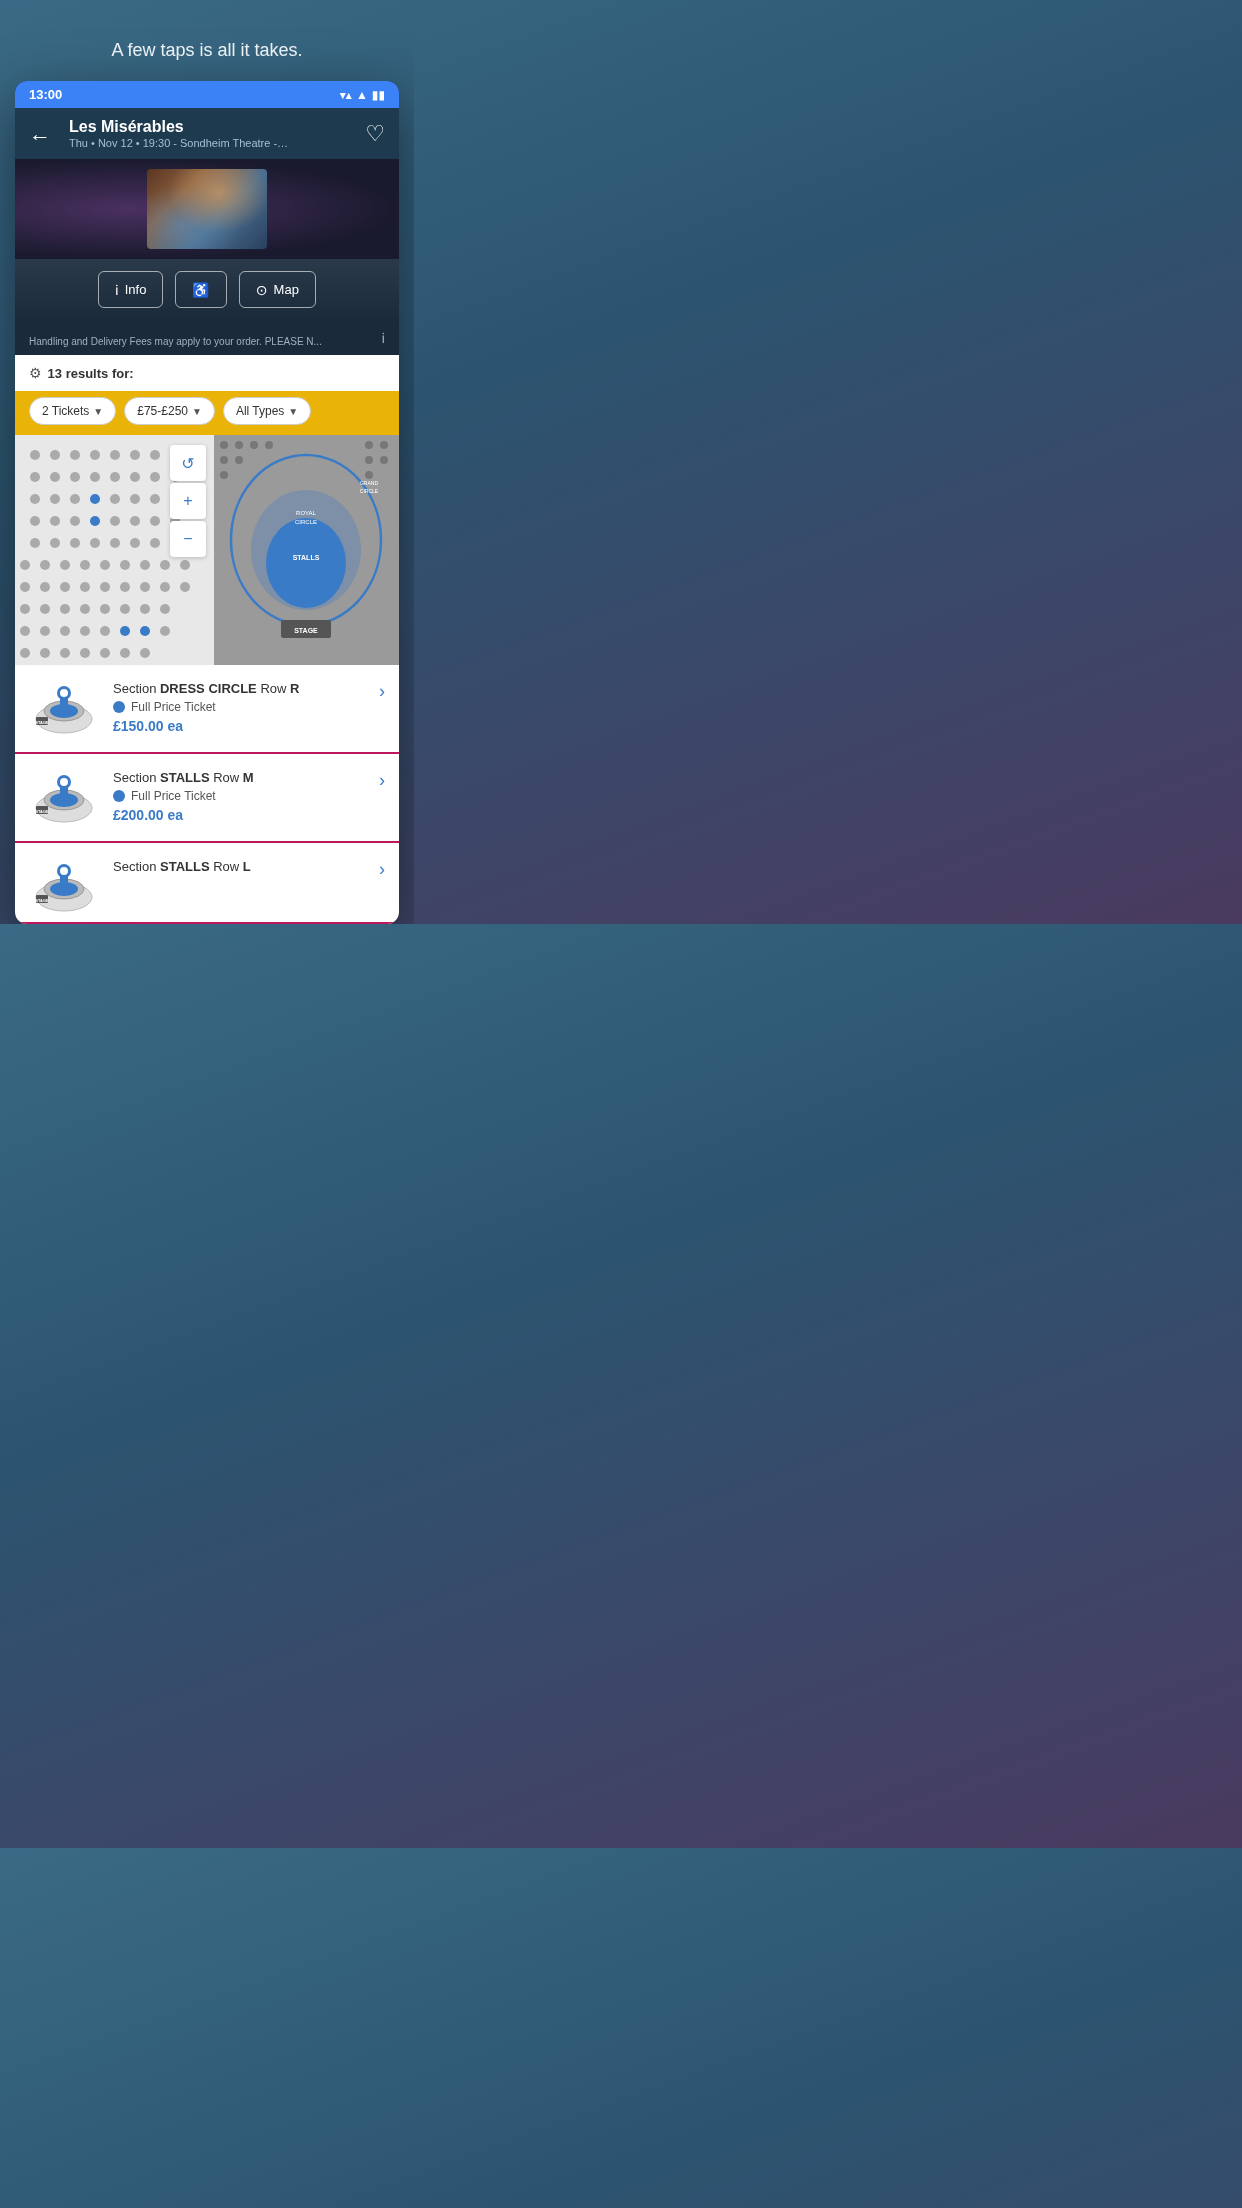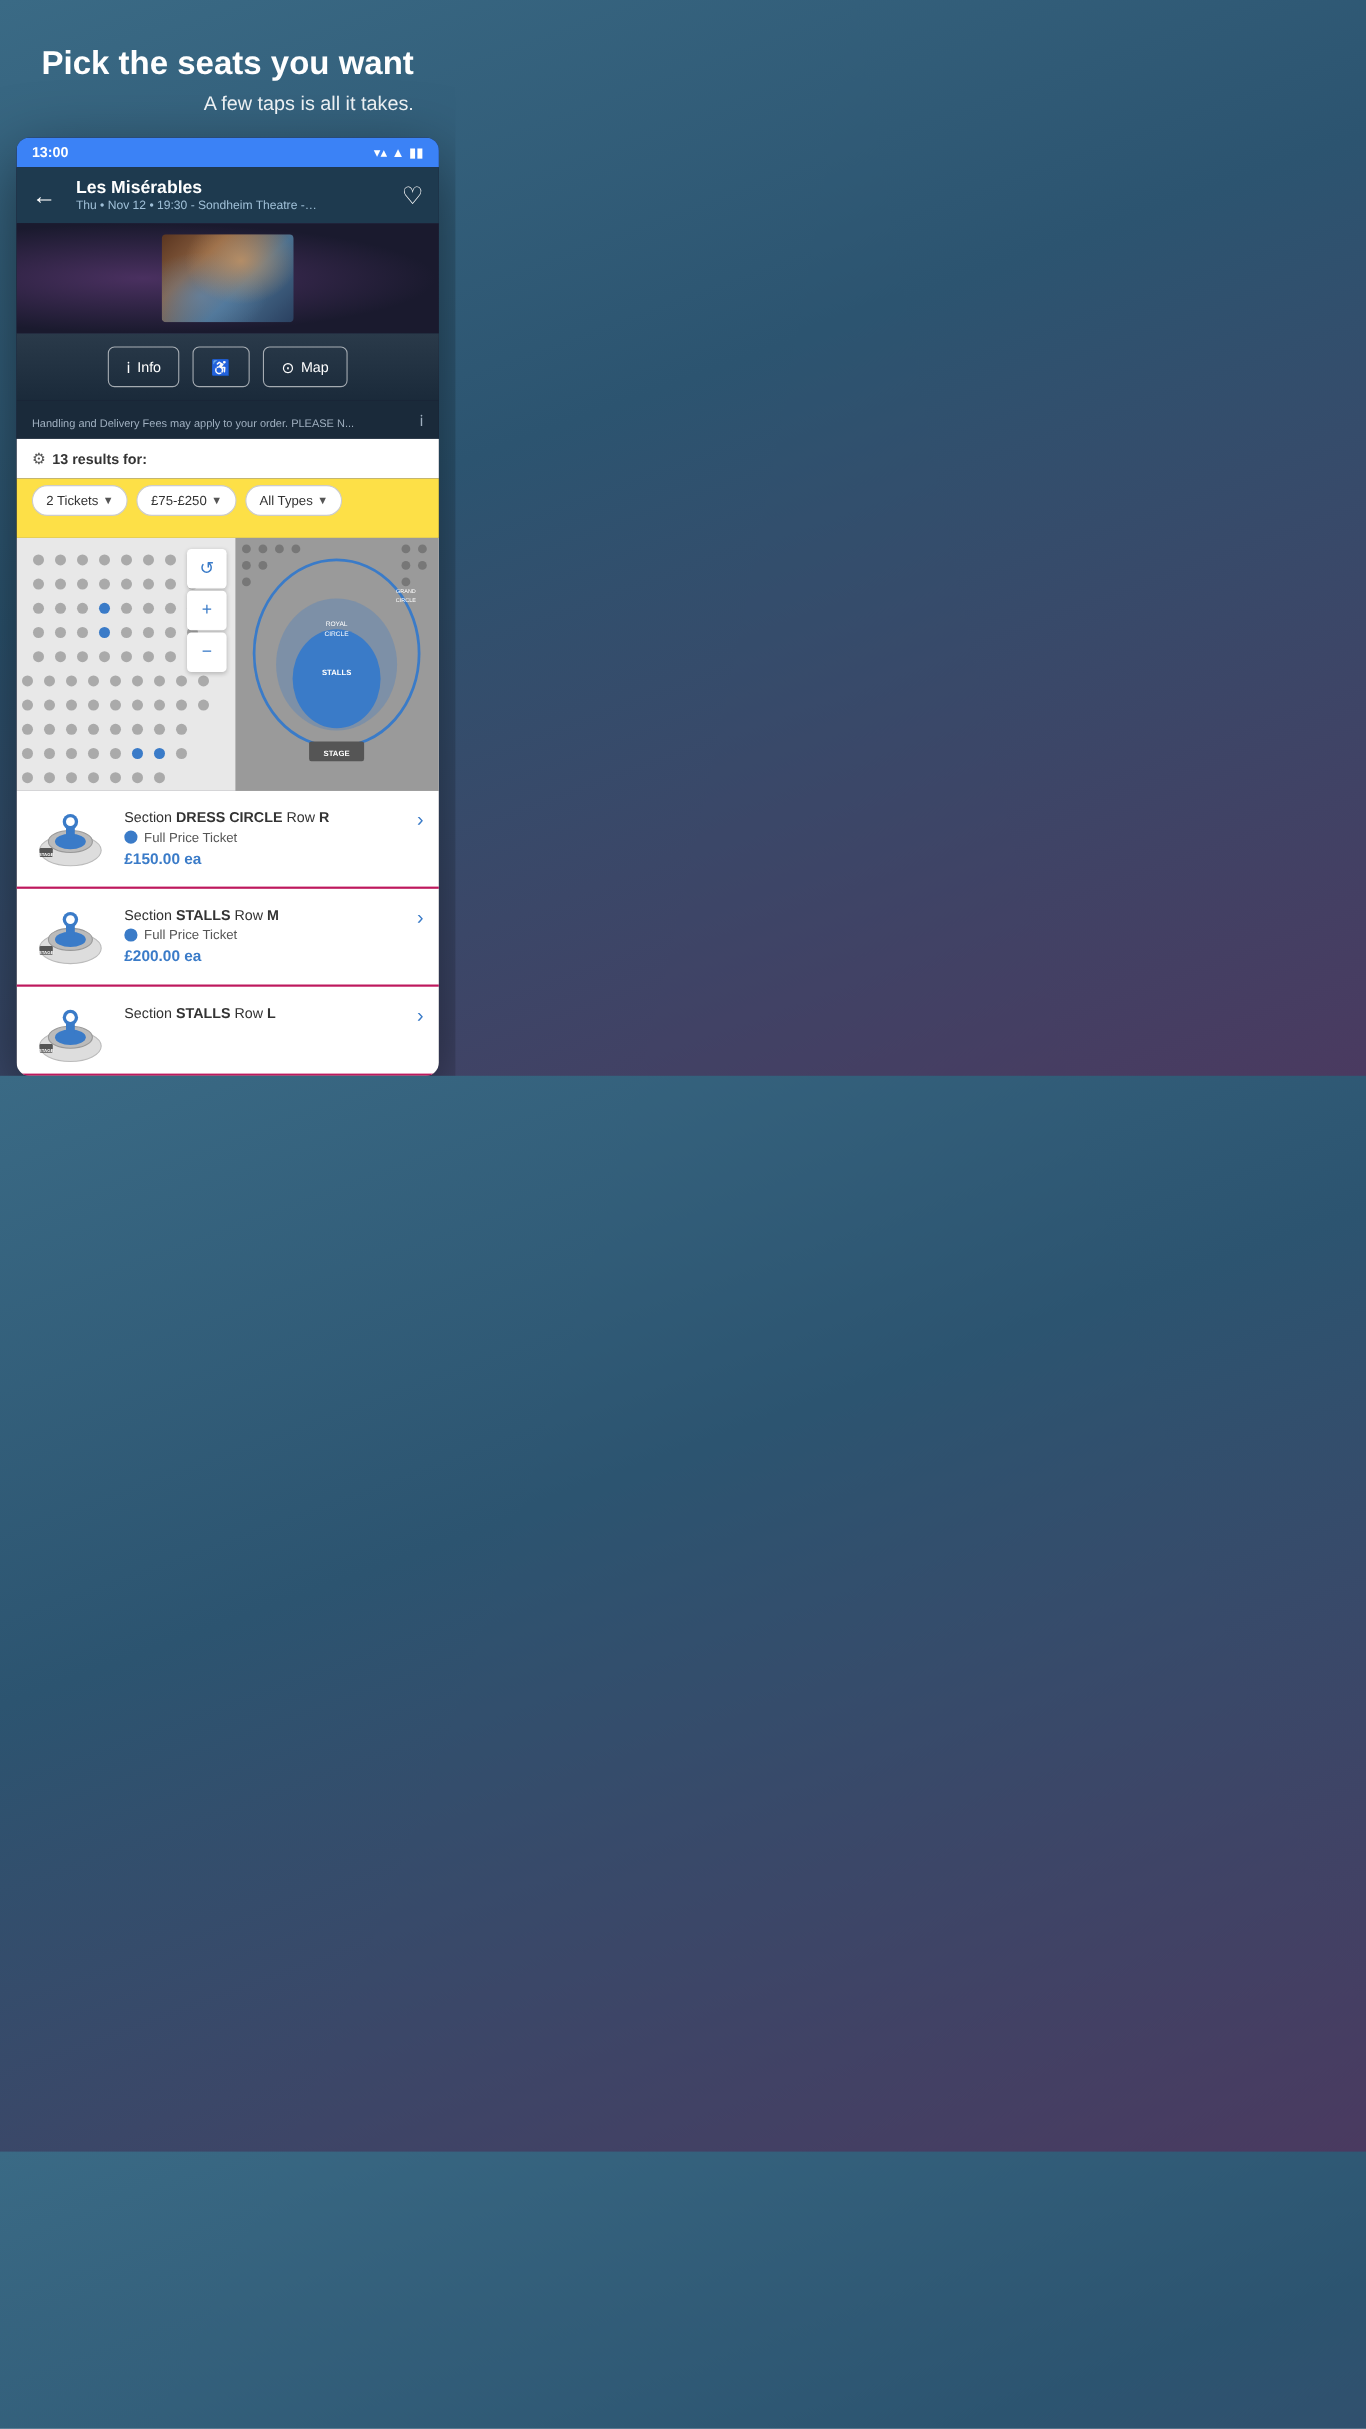--- a/index.html
+++ b/index.html
@@ -202,22 +202,22 @@
     }
     .results-text {
       color: #333;
       font-size: 13px;
       font-weight: 700;
       text-align: center;
     }
 
     
     .filter-bar {
-      background: #fde047;
-      padding: 6px 14px 20px;
+      background: #eab308;
+      padding: 6px 14px 10px;
       display: flex;
       gap: 8px;
     }
     .filter-dropdown {
       display: flex;
       align-items: center;
       gap: 4px;
       border: 1.5px solid #ccc;
       border-radius: 20px;
       padding: 6px 12px;
@@ -346,21 +346,20 @@
     
     .seat-map-svg {
       width: 196px;
       height: 230px;
     }
   </style>
 </head>
 <body>
 
 <div class="promo-header">
-  <h1>Pick the seats you want</h1>
   <p>A few taps is all it takes.</p>
 </div>
 
 <div class="phone-container">
 
   <div class="status-bar">
     <span class="status-time">13:00</span>
     <div class="status-icons">
       <span class="wifi-icon">▾▴</span>
       <span class="signal-icon">▲</span>

